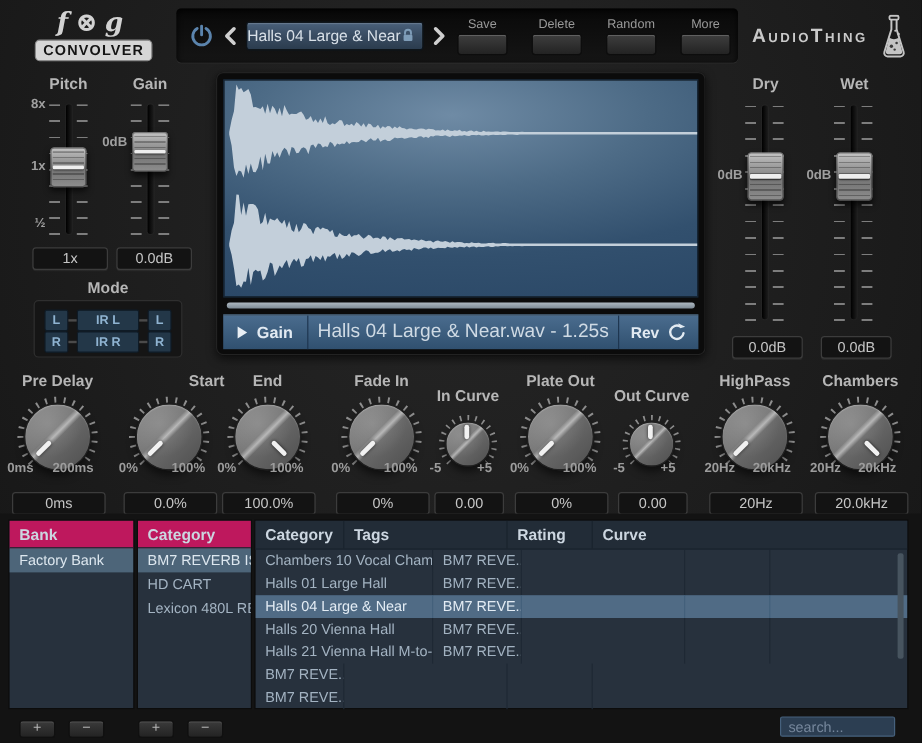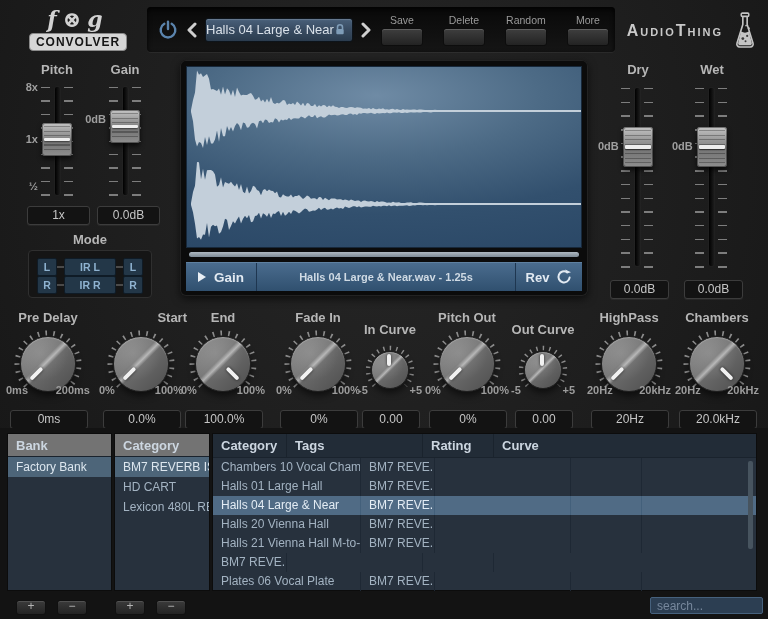--- a/index.html
+++ b/index.html
@@ -62,65 +62,65 @@
         background:radial-gradient(ellipse 130% 105% at 48% 16%, #6f8ba5 0%, #4d6b86 32%, #32506e 62%, #284564 100%);
         border:1px solid #17283a;box-sizing:border-box;}
   .wave-scroll{position:absolute;left:9px;top:192px;width:390px;height:5px;border-radius:3px;
         background:linear-gradient(180deg,#aeb8c1,#7e8b96);cursor:pointer;}
   .wave-bar{position:absolute;left:6px;top:202px;width:396px;height:29px;display:flex;align-items:stretch;
         background:linear-gradient(180deg,#4a6c8e,#30506f);border-top:1px solid #5e80a0;box-sizing:border-box;}
   .wbar-sep{width:1px;background:#1e3650;}
   .play-btn{width:70px;display:flex;align-items:center;justify-content:center;gap:8px;cursor:pointer;}
   .play-tri{width:0;height:0;border-left:8px solid #e9eff5;border-top:5px solid transparent;border-bottom:5px solid transparent;}
   .play-txt{font-weight:bold;font-size:13.5px;color:#e2eaf2;}
-  .wave-file{flex:1;display:flex;align-items:center;justify-content:center;font-size:11px;color:#cfdae4;cursor:default;font-weight:bold;}
+  .wave-file{flex:1;display:flex;align-items:center;justify-content:center;font-size:16px;color:#cfdae4;cursor:default;}
   .rev-btn{width:66px;display:flex;align-items:center;justify-content:center;gap:7px;cursor:pointer;}
   .rev-txt{font-weight:bold;font-size:13px;color:#e2eaf2;}
   
   .knobrow{position:absolute;left:0;top:308px;width:644px;height:126px;}
   .kcell{position:absolute;top:0;height:126px;}
   .klabel{position:absolute;left:0;right:0;text-align:center;font-weight:bold;font-size:13px;color:#b6b6b6;}
   .kring{position:absolute;cursor:grab;}
   .kbody{position:absolute;border-radius:50%;
       background:radial-gradient(circle at 36% 30%, rgba(255,255,255,.14), transparent 55%),
                  linear-gradient(135deg,#868686 0%,#787878 42%,#b2b2b2 47%,#686868 52%,#4e4e4e 100%);
       border:1px solid #1f1f1f;box-shadow:0 4px 7px rgba(0,0,0,.55), inset 0 1px 1px rgba(255,255,255,.25);}
   .kptr{position:absolute;border-radius:50%;}
   .kline{position:absolute;background:#f1f1f1;border-radius:2.5px;box-shadow:0 0 3px rgba(0,0,0,.7);}
   .klarge .kbody,.klarge .kptr{left:8px;top:8px;width:54px;height:54px;}
   .klarge .kline{left:calc(50% - 2.2px);top:4px;width:4.4px;height:16px;}
   .ksmall .kbody,.ksmall .kptr{left:7px;top:7px;width:36px;height:36px;}
   .ksmall .kline{left:calc(50% - 2px);top:3px;width:4px;height:12px;}
   .pos-min{transform:rotate(-135deg);} .pos-max{transform:rotate(135deg);} .pos-center{transform:rotate(0deg);}
   .kmin,.kmax{position:absolute;top:76px;font-size:11px;font-weight:bold;color:#9c9c9c;}
-  .kmin{left:4px;} .kmax{right:4px;text-align:center;}
+  .kmin{left:4px;} .kmax{right:16px;text-align:center;}
   .kval{top:102px;}
   
   .browser-bg{position:absolute;left:0;top:428px;width:768px;height:191px;background:#131313;}
   .panel{position:absolute;top:434px;height:156px;background:#27313d;box-shadow:0 0 0 1px #0c0c0c;}
-  .phead{height:23px;line-height:23px;padding-left:8px;background:#737373;border-bottom:1px solid #1a232d;
+  .phead{height:23px;line-height:23px;padding-left:8px;background:#be185d;border-bottom:1px solid #1a232d;
          font-size:13px;font-weight:bold;color:#ccd6e0;box-sizing:border-box;}
   .pitem{height:20px;line-height:20px;padding-left:8px;font-size:12px;color:#a3b3c2;white-space:nowrap;
          overflow:hidden;cursor:pointer;}
   .pitem.sel{background:#4d6579;color:#dde7ef;}
   .thead{display:flex;height:23px;background:#222c37;border-bottom:1px solid #1a232d;}
   .thcell{line-height:23px;padding-left:8px;font-size:13px;font-weight:bold;color:#ccd6e0;box-sizing:border-box;
           border-right:1px solid #1a232d;position:relative;cursor:pointer;}
   .thcell .sort{position:absolute;right:8px;top:0;font-size:9px;color:#c4cdd7;}
   .trow{display:flex;height:19px;cursor:pointer;}
   .trow.sel{background:#506b85;}
   .tcell{line-height:19px;padding-left:8px;font-size:12px;color:#a3b3c2;box-sizing:border-box;
          border-right:1px solid #1e2834;white-space:nowrap;overflow:hidden;}
   .trow.sel .tcell{color:#e3ecf4;border-right-color:#43607b;}
   .c-name{width:148px;} .c-cat{width:74px;} .c-tags{width:136px;} .c-rating{width:71px;} .c-author{width:114px;border-right:none;}
   .tscroll{position:absolute;right:3px;top:27px;width:5px;height:88px;border-radius:2px;background:#47545f;cursor:grab;}
   .fbtn{position:absolute;top:600px;width:28px;height:13px;line-height:11px;text-align:center;font-size:12px;
         color:#b5b5b5;background:linear-gradient(180deg,#3b3b3b,#232323);border:1px solid #101010;
         border-radius:3px;cursor:pointer;box-shadow:inset 0 1px 0 rgba(255,255,255,.12);}
-  .search{position:absolute;left:650px;top:597px;width:113px;height:17px;box-sizing:border-box;
+  .search{position:absolute;left:650px;top:597px;width:96px;height:17px;box-sizing:border-box;
         background:#2c3e52;border:1px solid #46617d;border-radius:2px;color:#fde047;font-size:12px;
         padding:0 6px;font-family:"Liberation Sans",sans-serif;}
   .search::placeholder{color:#76879c;}
 </style>
 </head>
 <body>
 
 <div class="app">
 
   <div class="logo">
@@ -345,21 +345,21 @@
         <div class="kptr pos-center">
             <div class="kline"></div>
           </div>
       </div>
       <div class="kmin">-5</div>
       <div class="kmax">+5</div>
       <div class="vbox kval" style="left:8px;width:56px;">0.00</div>
     </div>
 
     <div class="kcell" style="left:421px;width:92px;">
-      <div class="klabel" style="top:2px;">Pitch Out</div>
+      <div class="klabel" style="top:2px;">Plate Out</div>
       <div class="kring klarge" style="left:10px;top:20px;width:72px;height:72px;">
         <svg width="72" height="72" viewBox="0 0 72 72">
           <path d="M14.08 57.92 A31 31 0 1 1 57.92 57.92" fill="none" stroke="#8f8f8f" stroke-width="5" stroke-dasharray="1.6 6.2"></path>
         </svg>
         <div class="kbody"></div>
         <div class="kptr pos-min">
             <div class="kline"></div>
           </div>
       </div>
       <div class="kmin">0%</div>
@@ -472,21 +472,20 @@
       <div class="tcell c-rating"></div>
       <div class="tcell c-author"></div>
     </div>
     <div class="trow">
       <div class="tcell c-cat">BM7 REVE...</div>
       <div class="tcell c-tags"></div>
       <div class="tcell c-rating"></div>
       <div class="tcell c-author"></div>
     </div>
     <div class="trow">
-      <div class="tcell c-name">Plates 06 Vocal Plate</div>
       <div class="tcell c-cat">BM7 REVE...</div>
       <div class="tcell c-tags"></div>
       <div class="tcell c-rating"></div>
       <div class="tcell c-author"></div>
     </div>
     <div class="tscroll"></div>
   </div>
 
   <div class="fbtn" style="left:16px;">+</div>
   <div class="fbtn" style="left:57px;">−</div>

